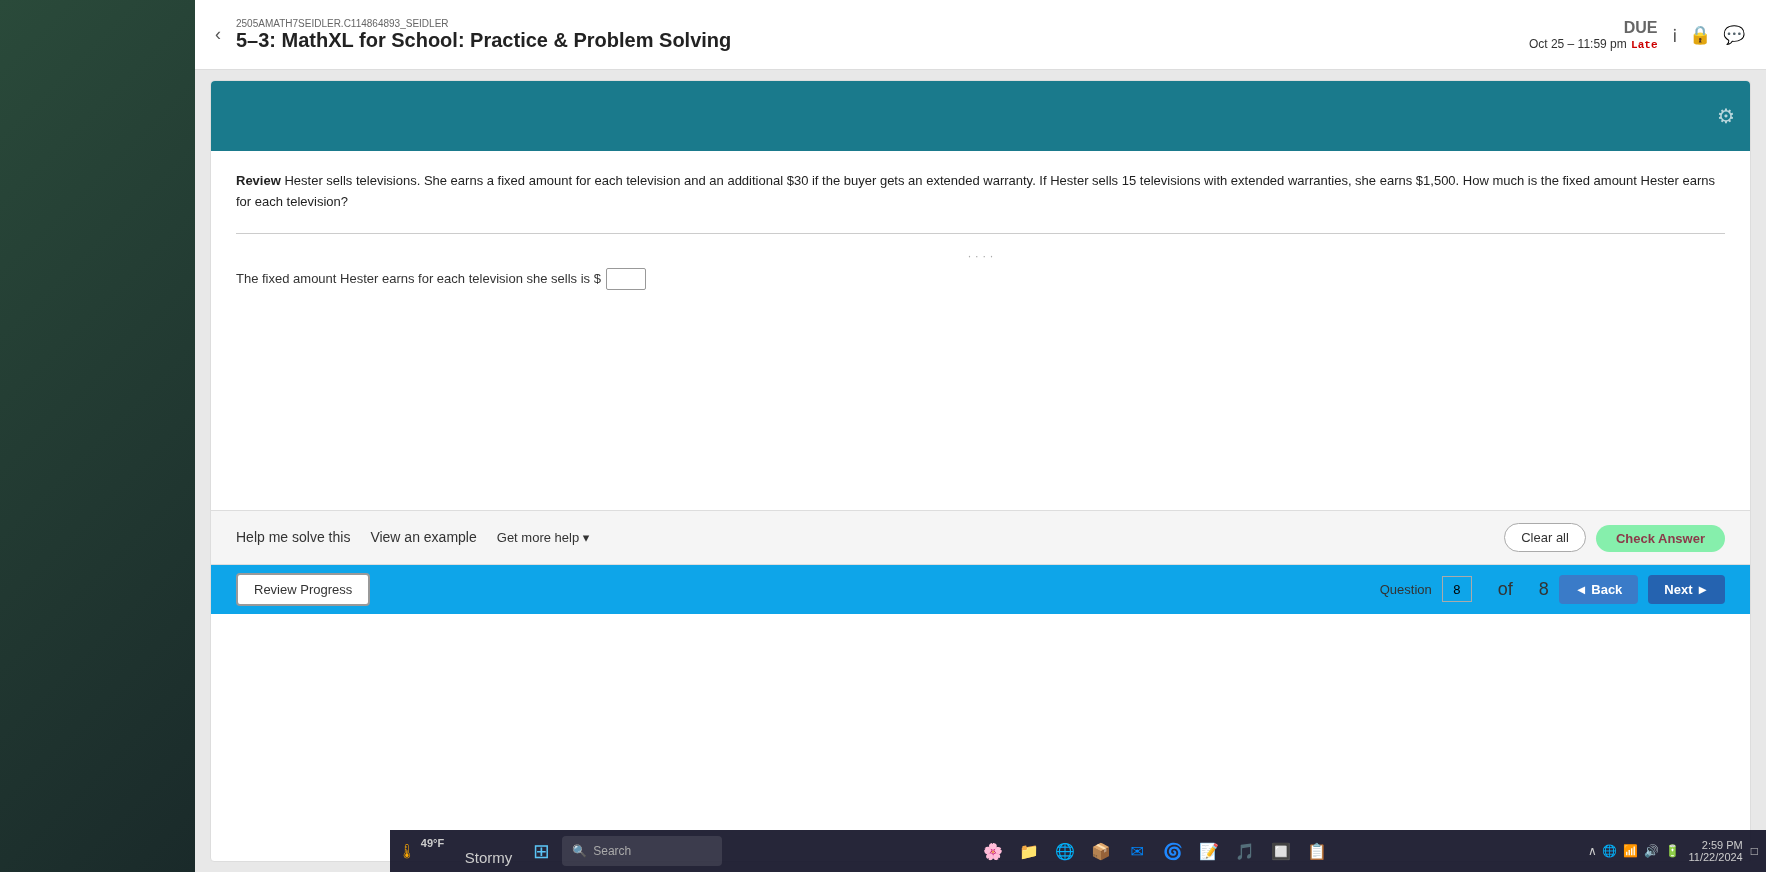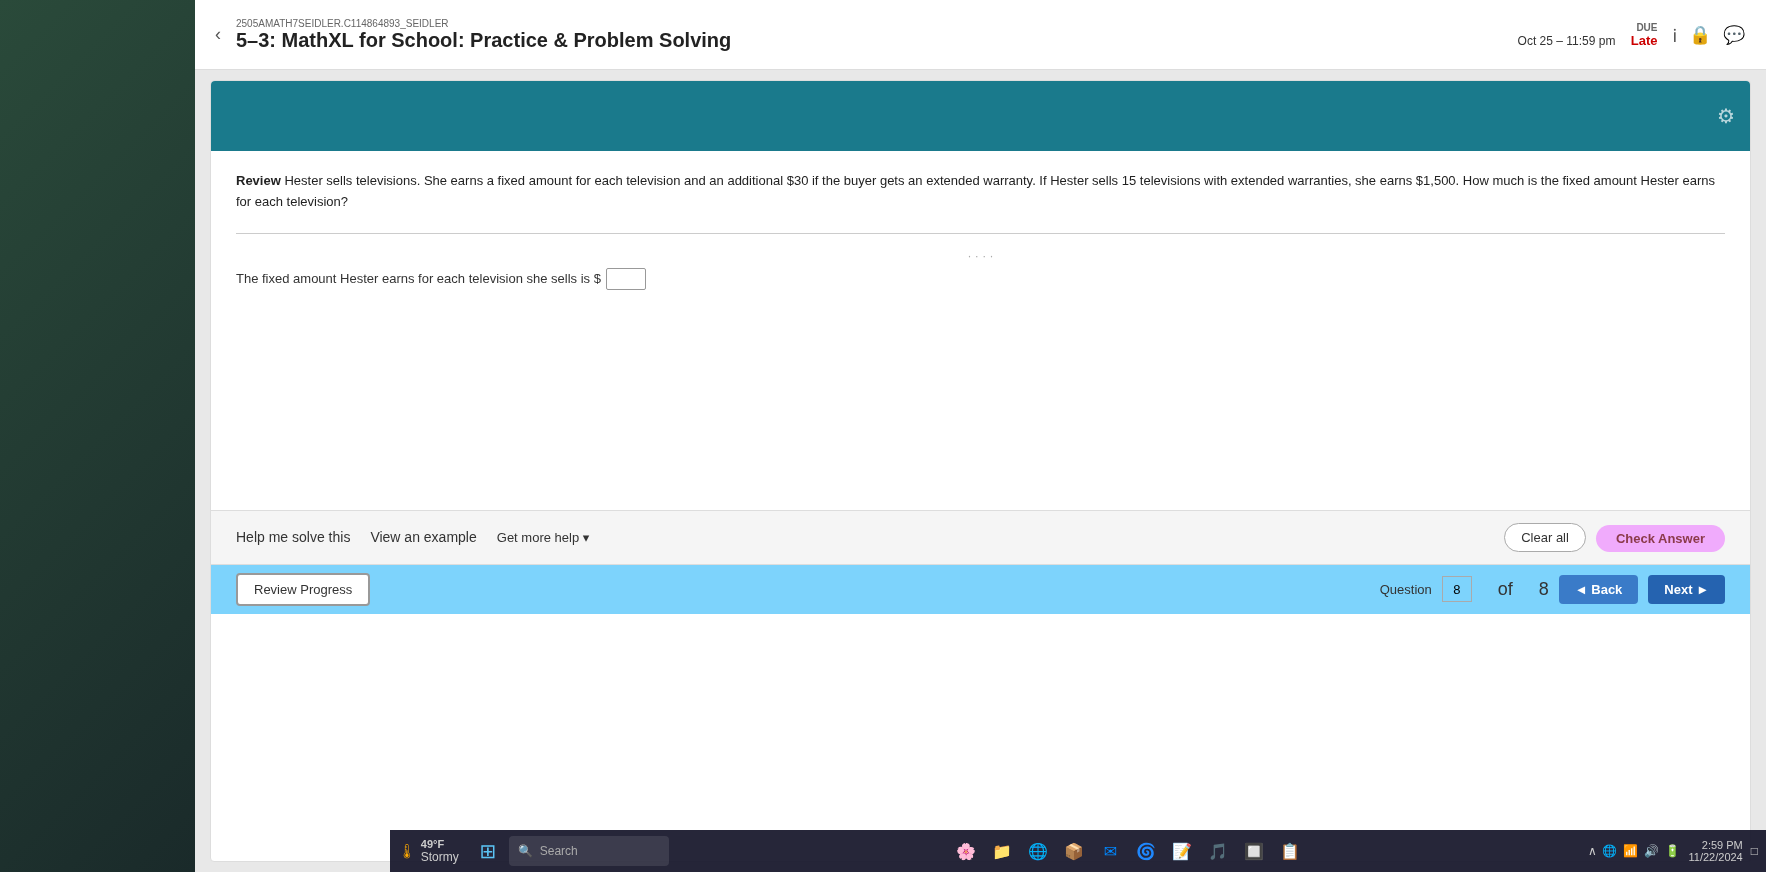--- a/index.html
+++ b/index.html
@@ -113,35 +113,36 @@
       gap: 15px;
     }
 
     .due-info {
       text-align: right;
       font-size: 12px;
     }
 
     .due-label {
       color: #666;
-      font-size: 10px;
+      font-size: 16px;
       font-weight: bold;
       text-transform: uppercase;
     }
 
     .due-date {
       color: #333;
       font-size: 12px;
     }
 
     .late-badge {
       color: #cc0000;
-      font-size: 13px;
+      font-size: 11px;
       font-weight: bold;
-      margin-left: 12px;
+      margin-left: 1px;
+      font-family: Liberation Mono, monospace;
     }
 
     .header-action-icons {
       display: flex;
       gap: 12px;
       align-items: center;
     }
 
     .header-icon {
       font-size: 18px;
@@ -276,32 +277,32 @@
       background: white;
       border: 1px solid #aaa;
       border-radius: 20px;
       font-size: 13px;
       color: #333;
       cursor: pointer;
     }
 
     .check-answer-btn {
       padding: 6px 20px;
-      background: #f0abfc;
+      background: #86efac;
       border: none;
       border-radius: 20px;
       font-size: 13px;
       color: #8b3a4a;
       cursor: pointer;
       font-weight: bold;
     }
 
     
     .footer-nav {
-      background: #7dd3fc;
+      background: #0ea5e9;
       border-top: 1px solid #ddd;
       padding: 8px 25px;
       display: flex;
       align-items: center;
       justify-content: space-between;
     }
 
     .review-progress-btn {
       padding: 7px 16px;
       background: white;
@@ -536,21 +537,21 @@
       </div>
     </div>
   </div>
 
   <div class="taskbar">
 
     <div style="display:flex;align-items:center;gap:5px;margin-right:8px;">
       <span style="color:#ffaa00;font-size:14px;">🌡</span>
       <div style="color:#ccc;">
         <div style="font-size:11px;font-weight:bold;">49°F</div>
-        <div style="font-size:12px;">Stormy</div>
+        <div style="font-size:15px;margin-left:44px;">Stormy</div>
       </div>
     </div>
 
     <div class="taskbar-start">⊞</div>
 
     <div class="taskbar-search">
       <span style="color:#aaa;font-size:12px;">🔍</span>
       <span style="color:#aaa;font-size:12px;">Search</span>
     </div>
 

